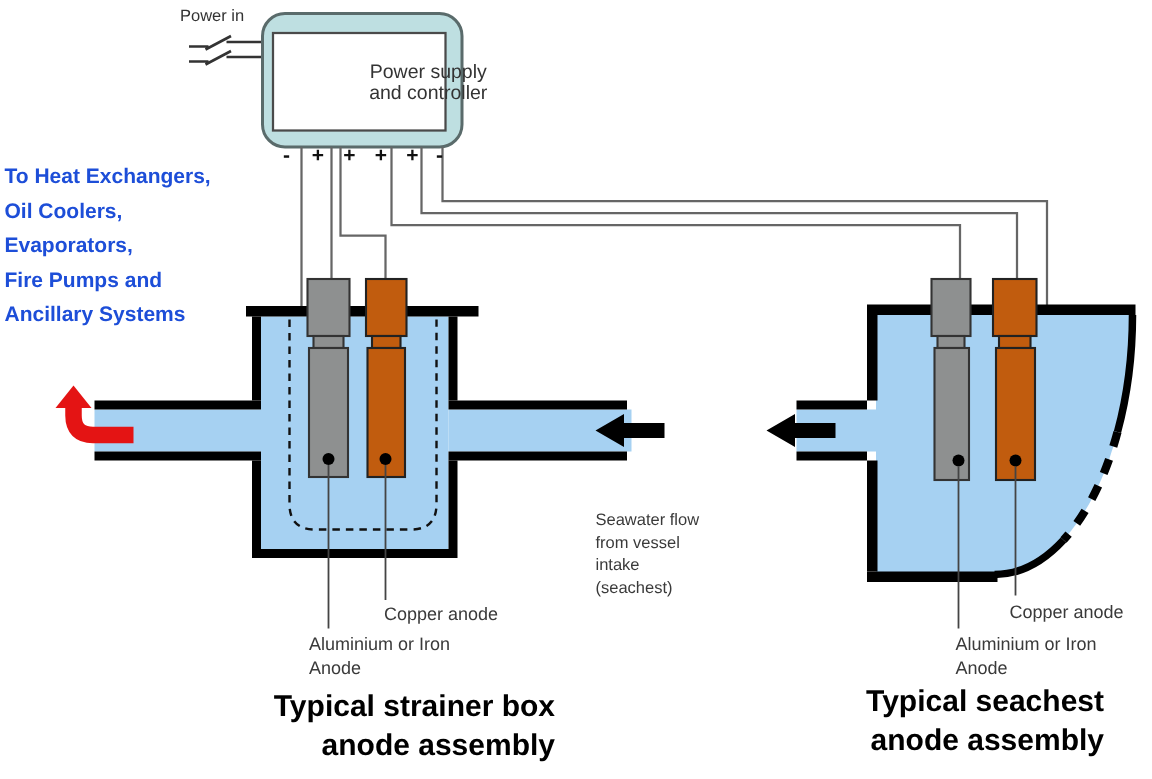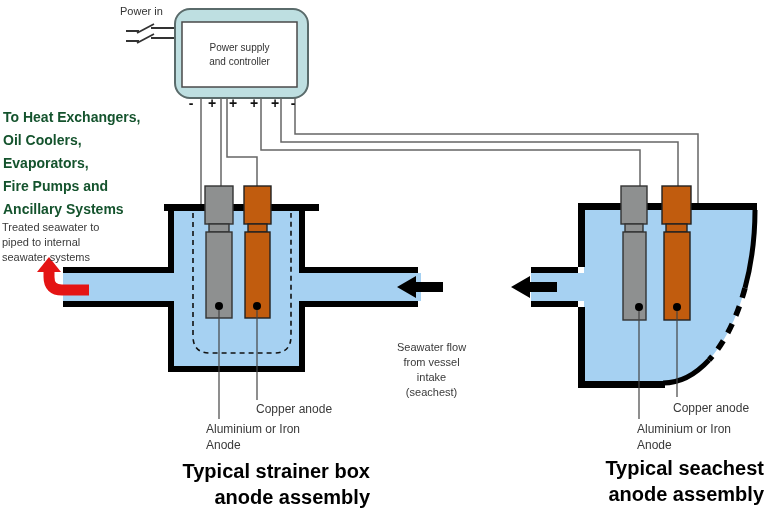--- a/index.html
+++ b/index.html
@@ -1,24 +1,24 @@
 <!DOCTYPE html>
 <html><head>
 <meta charset="utf-8">
 <style>
   html,body{margin:0;padding:0;background:#fff;}
   .stage{position:relative;width:768px;height:519px;background:#ffffff;overflow:hidden;
          font-family:"Liberation Sans", sans-serif;text-decoration:underline;}
   .stage svg{position:absolute;left:0;top:0;}
   .txt{position:absolute;white-space:pre-line;color:#222;}
   .small{font-size:11px;line-height:15px;color:#3a3a3a;}
-  .red-note{font-size:14px;line-height:23px;font-weight:bold;color:#14532d;}
+  .red-note{font-size:14px;line-height:23px;font-weight:bold;color:#1d4ed8;}
   .power-in{font-size:11px;color:#333;}
   .psu-label{display:flex;align-items:center;justify-content:center;text-align:center;
-             font-size:10px;line-height:14px;color:#333;}
+             font-size:13px;line-height:14px;color:#333;padding-left:46px;}
   .terminal{position:absolute;width:18px;top:96px;height:15px;text-align:center;
             font-size:14px;font-weight:bold;color:#111;line-height:15px;}
   .anode-label{font-size:12px;line-height:16px;color:#3a3a3a;}
   .title{font-size:20px;line-height:26px;font-weight:bold;color:#000;text-align:right;}
 </style>
 </head>
 <body>
 
 <div class="stage">
 
@@ -133,36 +133,33 @@
   <span class="terminal" style="left:245px;">+</span>
   <span class="terminal" style="left:266px;">+</span>
   <span class="terminal" style="left:284px;">-</span>
 
   <div class="txt red-note" style="left:3px;top:106px;">To Heat Exchangers,
 Oil Coolers,
 Evaporators,
 Fire Pumps and
 Ancillary Systems</div>
 
-  <div class="txt small" style="left:2px;top:220px;">Treated seawater to
-piped to internal
-seawater systems</div>
 
-  <div class="txt small" style="left:397px;top:340px;text-align:center;">Seawater flow
+  <div class="txt small" style="left:397px;top:340px;">Seawater flow
 from vessel
 intake
 (seachest)</div>
 
 
   <div class="txt anode-label" style="left:256px;top:401px;">Copper anode</div>
   <div class="txt anode-label" style="left:206px;top:421px;">Aluminium or Iron
 Anode</div>
 
   <div class="txt anode-label" style="left:673px;top:400px;">Copper anode</div>
   <div class="txt anode-label" style="left:637px;top:421px;">Aluminium or Iron
 Anode</div>
 
   <div class="txt title" style="left:130px;top:458px;width:240px;">Typical strainer box
 anode assembly</div>
-  <div class="txt title" style="left:560px;top:455px;width:204px;">Typical seachest
+  <div class="txt title" style="left:532px;top:455px;width:204px;">Typical seachest
 anode assembly</div>
 
 </div>
 
 </body></html>

